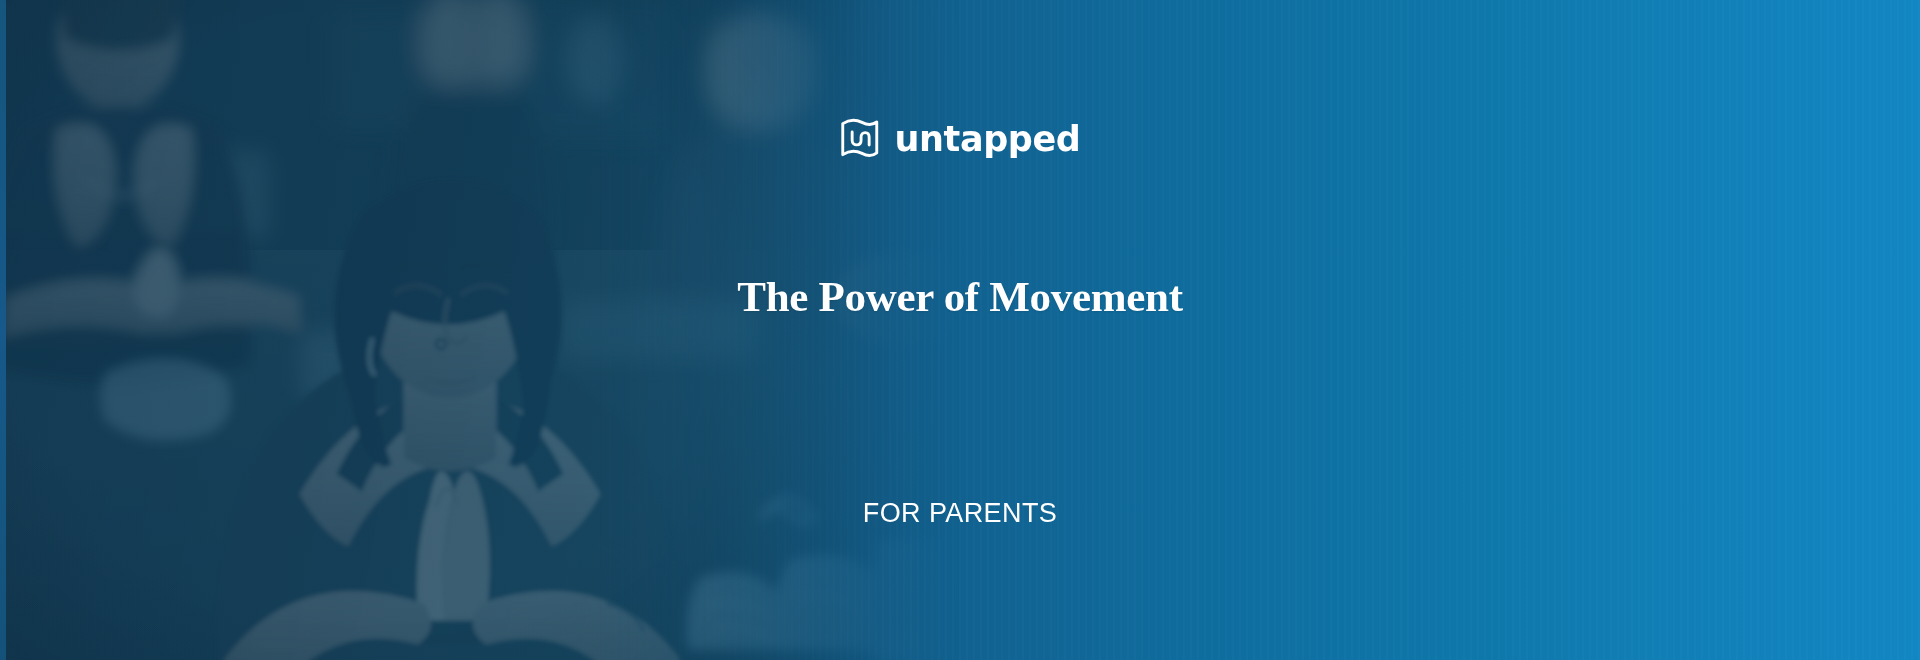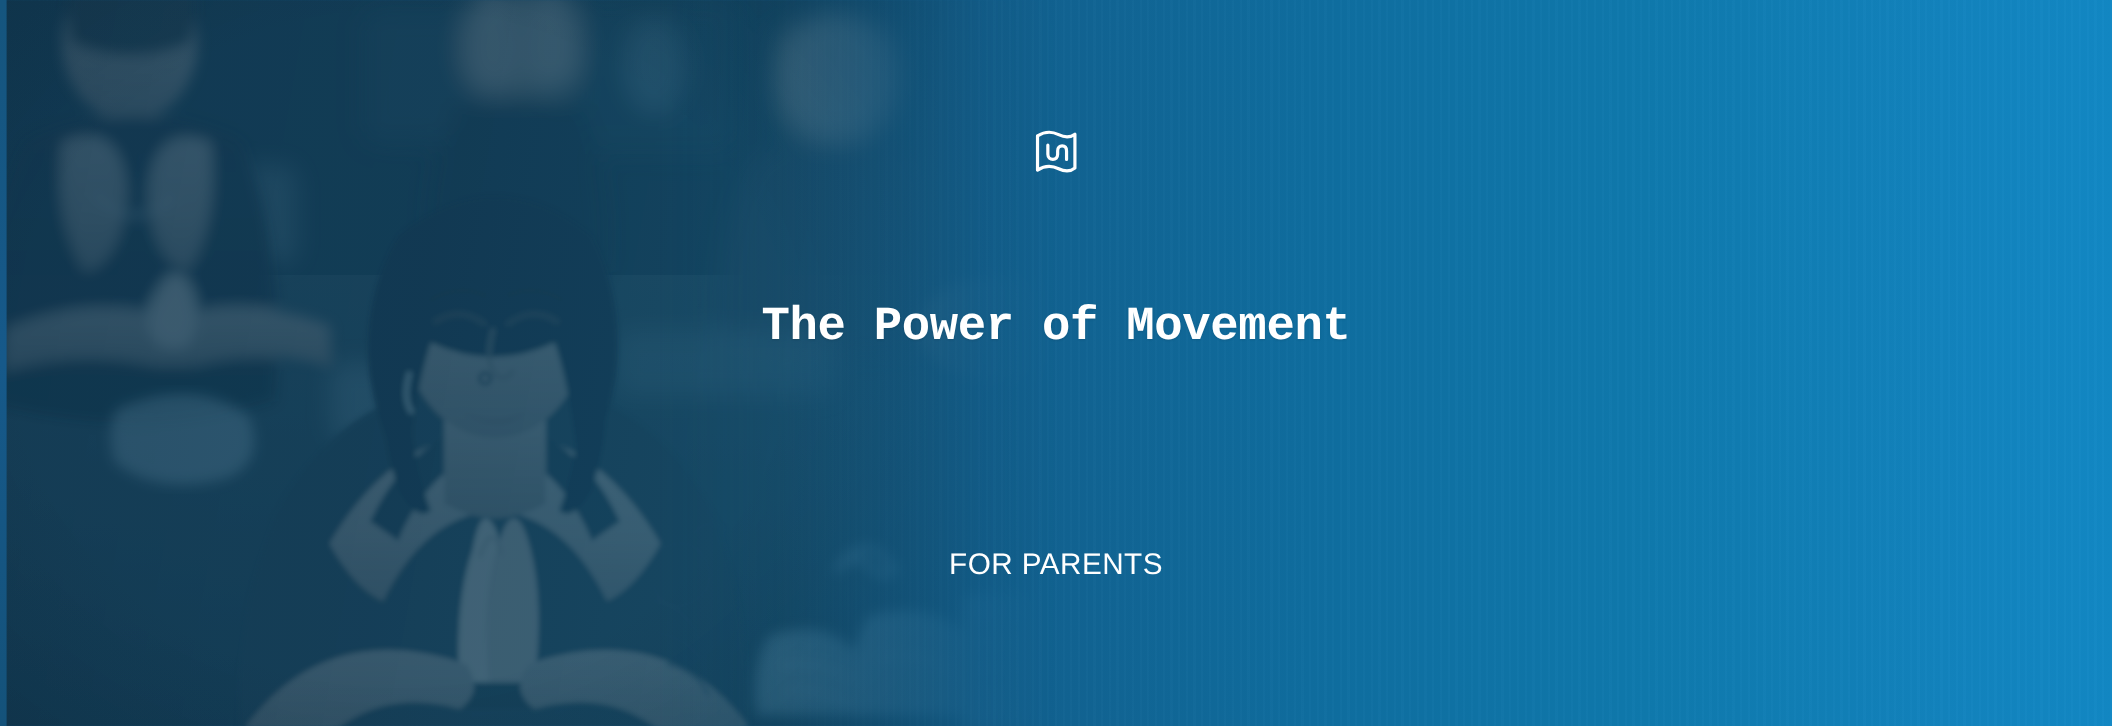--- a/index.html
+++ b/index.html
@@ -126,21 +126,21 @@
     position:absolute;
     left:960px; top:272px;
     transform:translateX(-50%);
     width:620px;
     text-align:center;
     color:#ffffff;
     font-size:43px;
     font-weight:700;
     line-height:1.16;
     letter-spacing:-.3px;
-    font-family:Liberation Mono, monospace;
+    font-family:Liberation Serif, serif;
     text-shadow:0 1px 2px rgba(0,0,0,.10);
   }
 
   
   .kicker{
     position:absolute;
     left:960px; top:500px;
     transform:translateX(-50%);
     text-align:center;
     color:#ffffff;
@@ -333,20 +333,21 @@
           <path d="M12.6 14.0
                    L12.6 22.2
                    C12.6 25.2 14.7 26.9 17.2 26.9
                    C19.7 26.9 21.5 25.2 21.5 22.3
                    L21.5 19.0
                    C21.5 16.3 23.3 14.6 25.6 14.6
                    C28.0 14.6 29.6 16.3 29.6 19.2
                    L29.6 27.0" fill="none" stroke="#ffffff" stroke-width="2.9" stroke-linecap="round" stroke-linejoin="round"></path>
         </svg>
       </span>
+      <span class="logo-word">untapped</span>
     </div>
 
     <h1 class="headline">The Power of Movement</h1>
 
     <div class="kicker">FOR PARENTS</div>
 
   </div>
 </div>
 
 </body></html>

